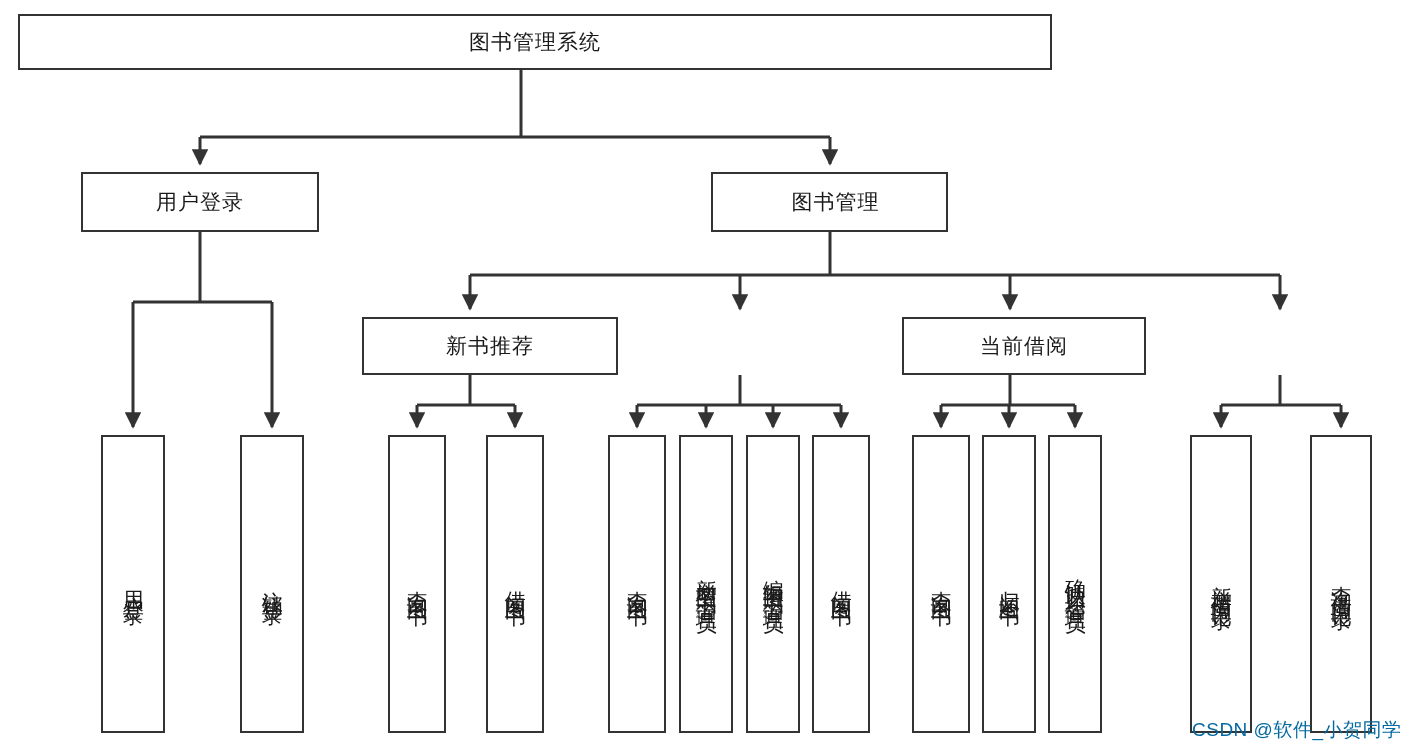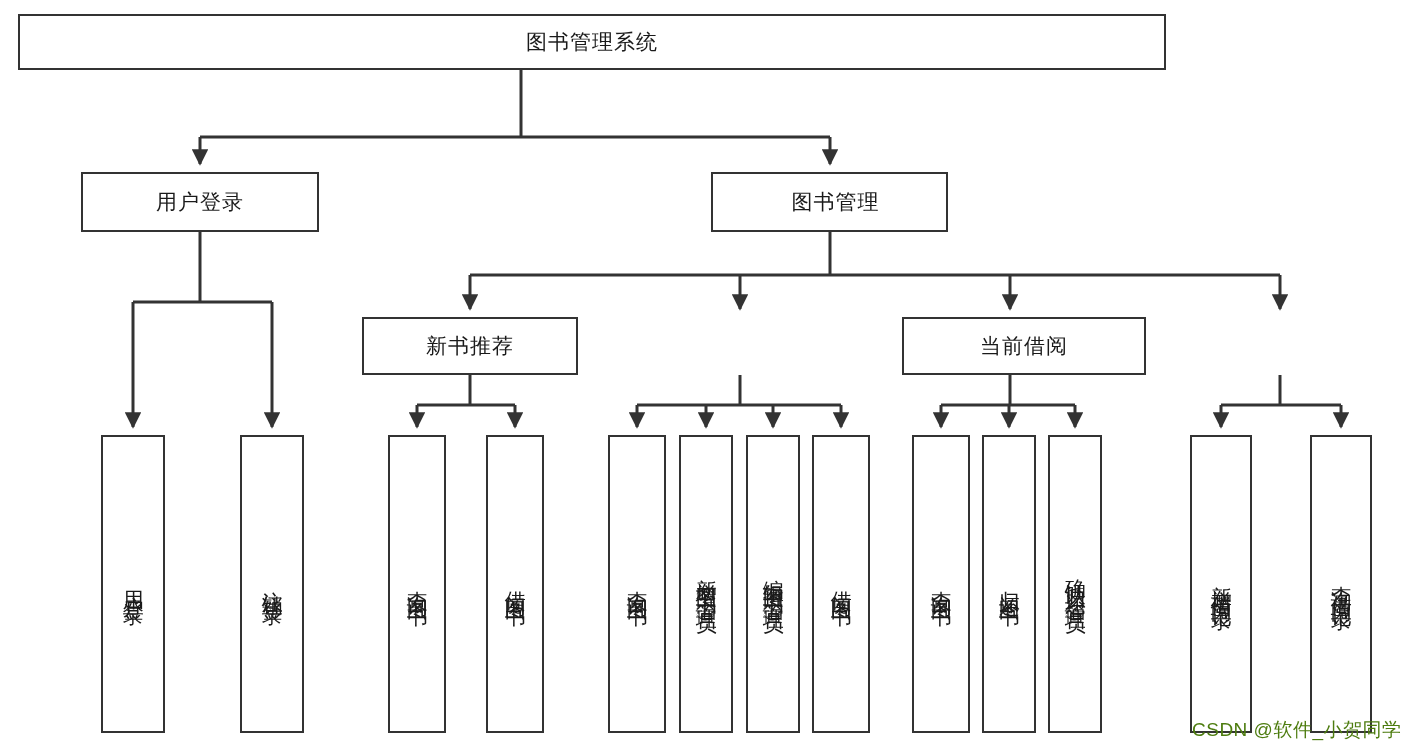--- a/index.html
+++ b/index.html
@@ -48,21 +48,21 @@
     line-height: 1.25;
     padding-top: 6px;
     padding-bottom: 6px;
     align-items: center;
     justify-content: center;
     text-align: center;
   }
   .watermark {
     position: absolute;
     font-size: 19px;
-    color: #4d7c0f;
+    color: #0369a1;
     white-space: nowrap;
     letter-spacing: 0.5px;
   }
 </style>
 </head>
 <body>
 
 <div id="canvas">
 
   <svg id="edges" viewBox="0 0 1405 747" width="1405" height="747" xmlns="http://www.w3.org/2000/svg">
@@ -108,26 +108,26 @@
       <path d="M 1009 405 L 1009 427" marker-end="url(#arrow)"></path>
       <path d="M 1075 405 L 1075 427" marker-end="url(#arrow)"></path>
 
       <path d="M 1280 375 L 1280 405"></path>
       <path d="M 1221 405 L 1341 405"></path>
       <path d="M 1221 405 L 1221 427" marker-end="url(#arrow)"></path>
       <path d="M 1341 405 L 1341 427" marker-end="url(#arrow)"></path>
     </g>
   </svg>
 
-  <div class="node node-h" id="n-root" style="left: 18px; top: 14px; width: 1148px; height: 56px;">图书管理系统</div>
+  <div class="node node-h" id="n-root" style="left: 18px; top: 14px; width: 1034px; height: 56px;">图书管理系统</div>
 
   <div class="node node-h" id="n-l2-0" style="left: 81px; top: 172px; width: 238px; height: 60px;">用户登录</div>
   <div class="node node-h" id="n-l2-1" style="left: 711px; top: 172px; width: 237px; height: 60px; padding-left: 12px;">图书管理</div>
 
-  <div class="node node-h" id="n-l3-0" style="left: 362px; top: 317px; width: 216px; height: 58px;">新书推荐</div>
+  <div class="node node-h" id="n-l3-0" style="left: 362px; top: 317px; width: 256px; height: 58px;">新书推荐</div>
   <div class="node node-h" id="n-l3-2" style="left: 902px; top: 317px; width: 244px; height: 58px;">当前借阅</div>
 
   <div class="node node-v" id="n-lf-0" style="left: 101px; top: 435px; width: 64px; height: 298px;">用户登录</div>
   <div class="node node-v" id="n-lf-1" style="left: 240px; top: 435px; width: 64px; height: 298px;">注销登录</div>
   <div class="node node-v" id="n-lf-2" style="left: 388px; top: 435px; width: 58px; height: 298px;">查询图书</div>
   <div class="node node-v" id="n-lf-3" style="left: 486px; top: 435px; width: 58px; height: 298px;">借阅图书</div>
   <div class="node node-v" id="n-lf-4" style="left: 608px; top: 435px; width: 58px; height: 298px;">查询图书</div>
   <div class="node node-v" id="n-lf-5" style="left: 679px; top: 435px; width: 54px; height: 298px;">新增图书（管理员）</div>
   <div class="node node-v" id="n-lf-6" style="left: 746px; top: 435px; width: 54px; height: 298px;">编辑图书（管理员）</div>
   <div class="node node-v" id="n-lf-7" style="left: 812px; top: 435px; width: 58px; height: 298px;">借阅图书</div>

